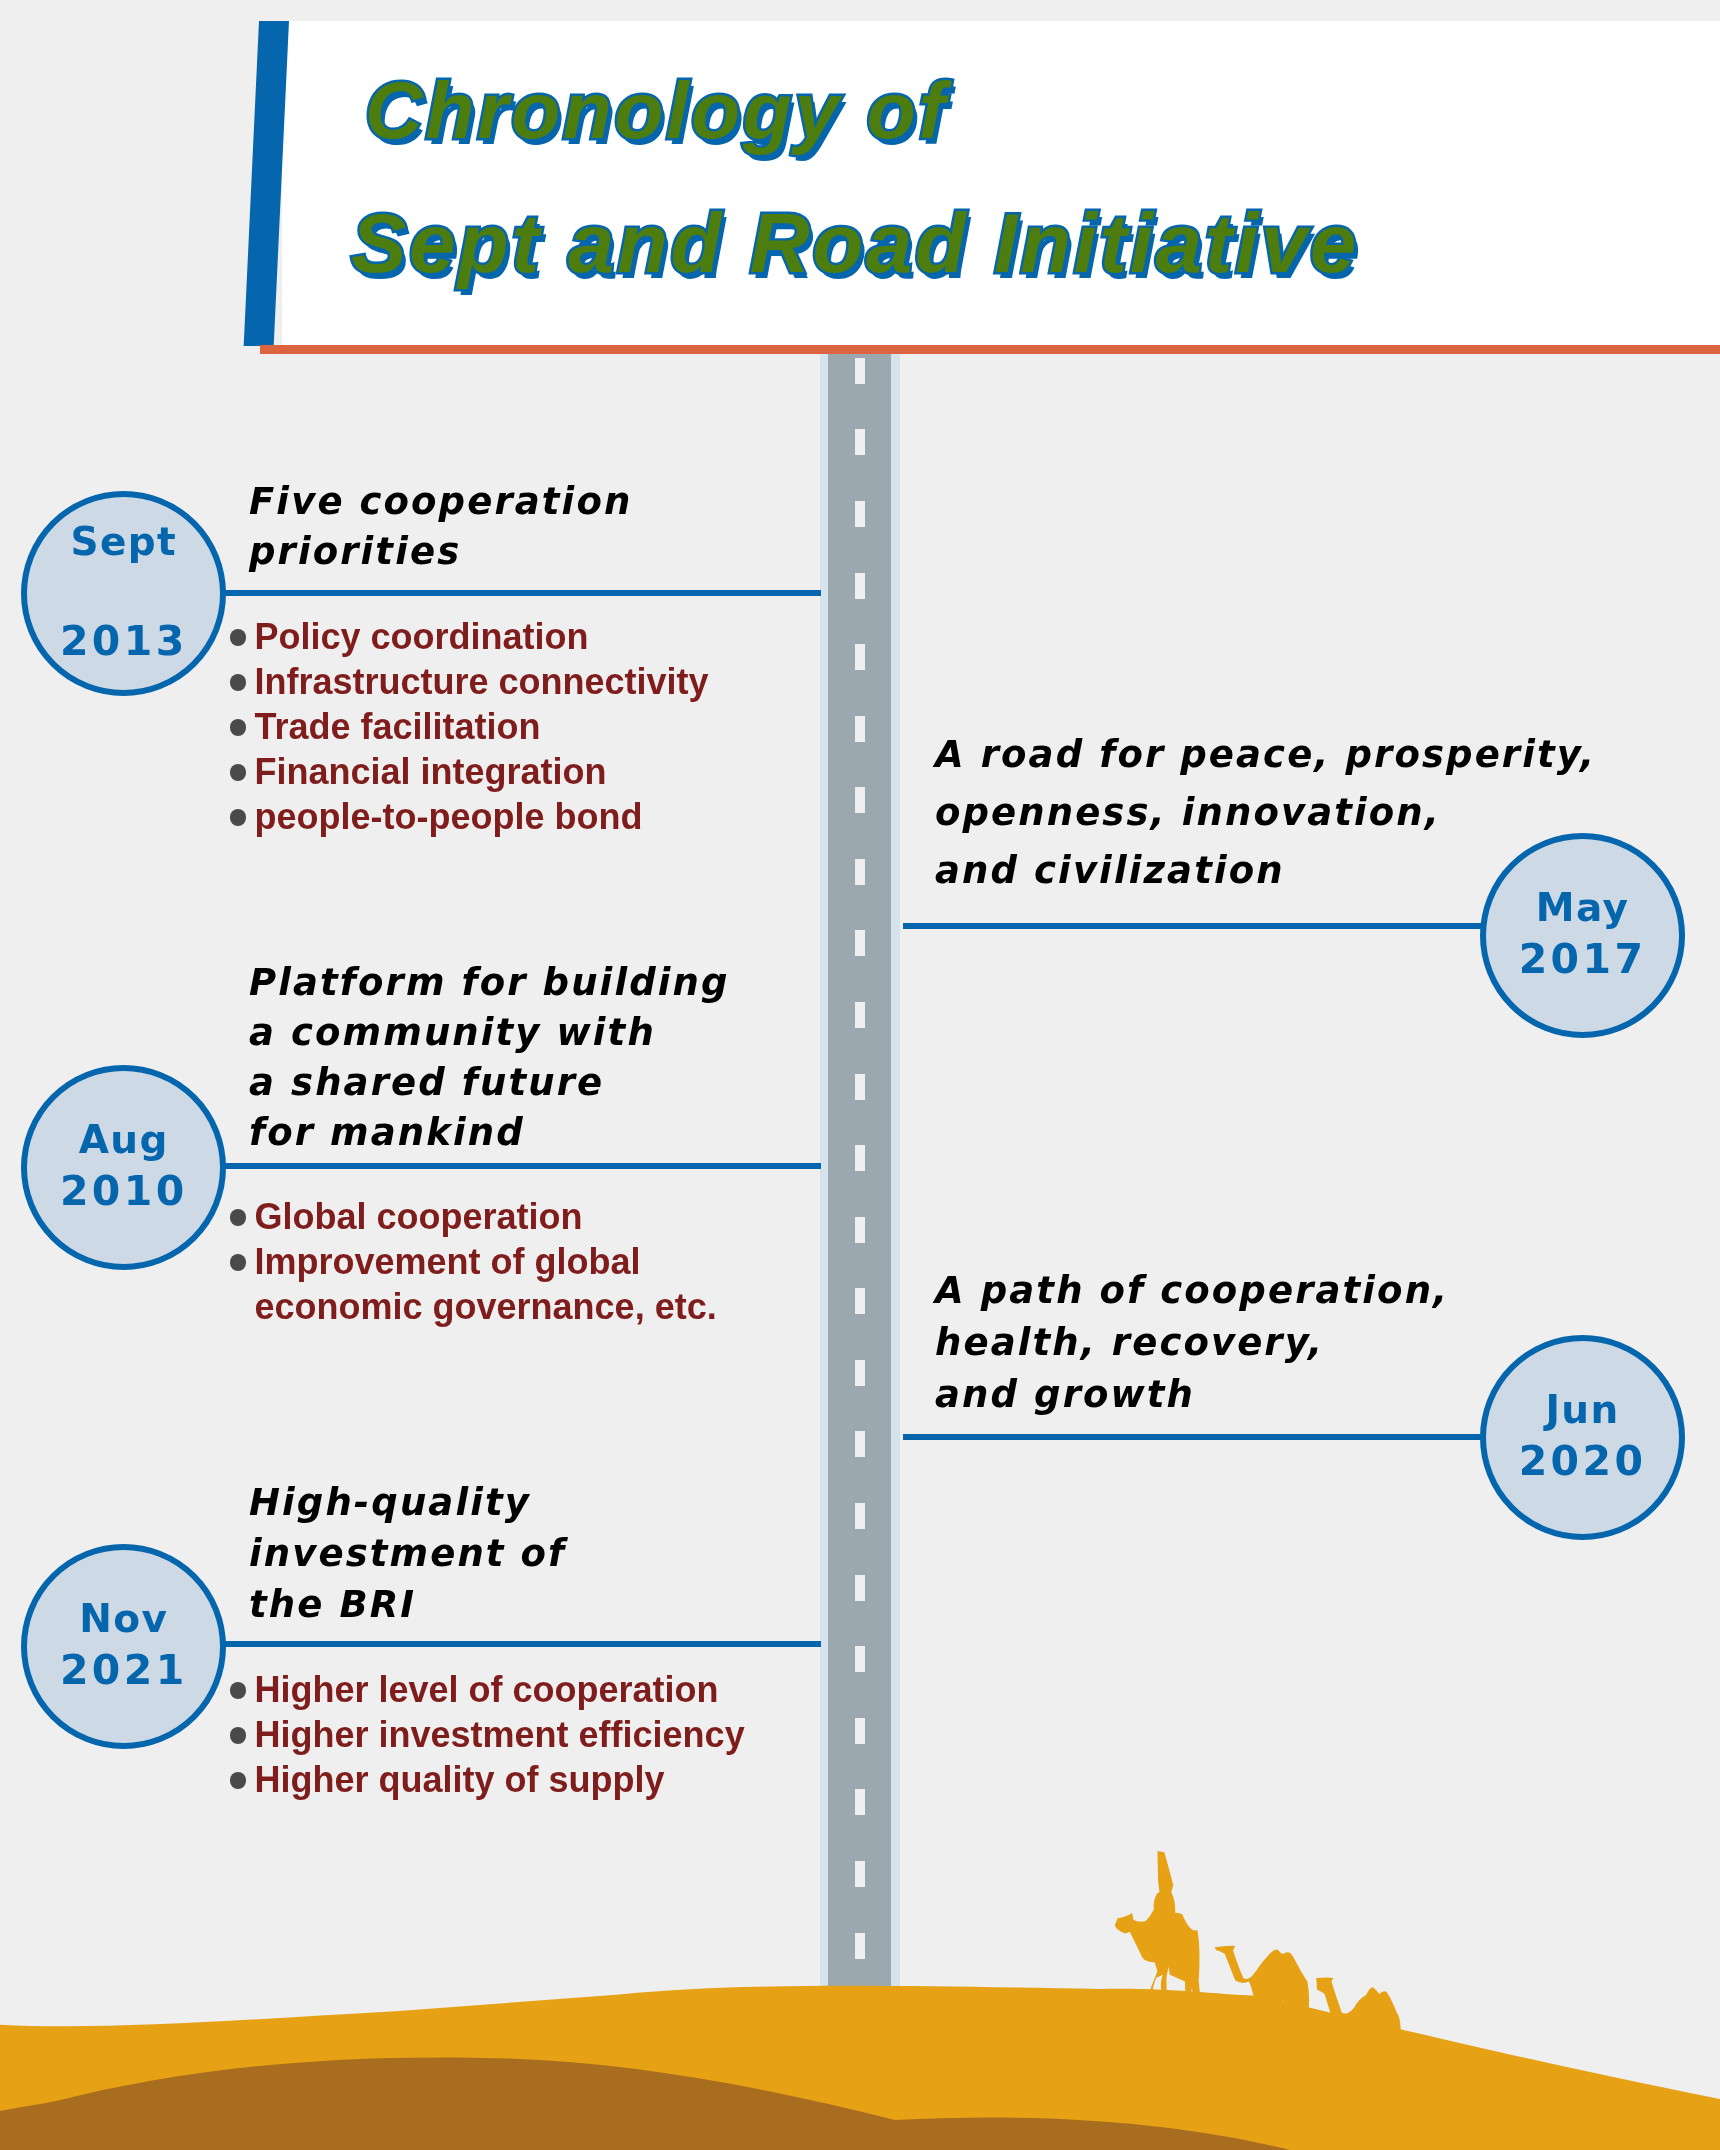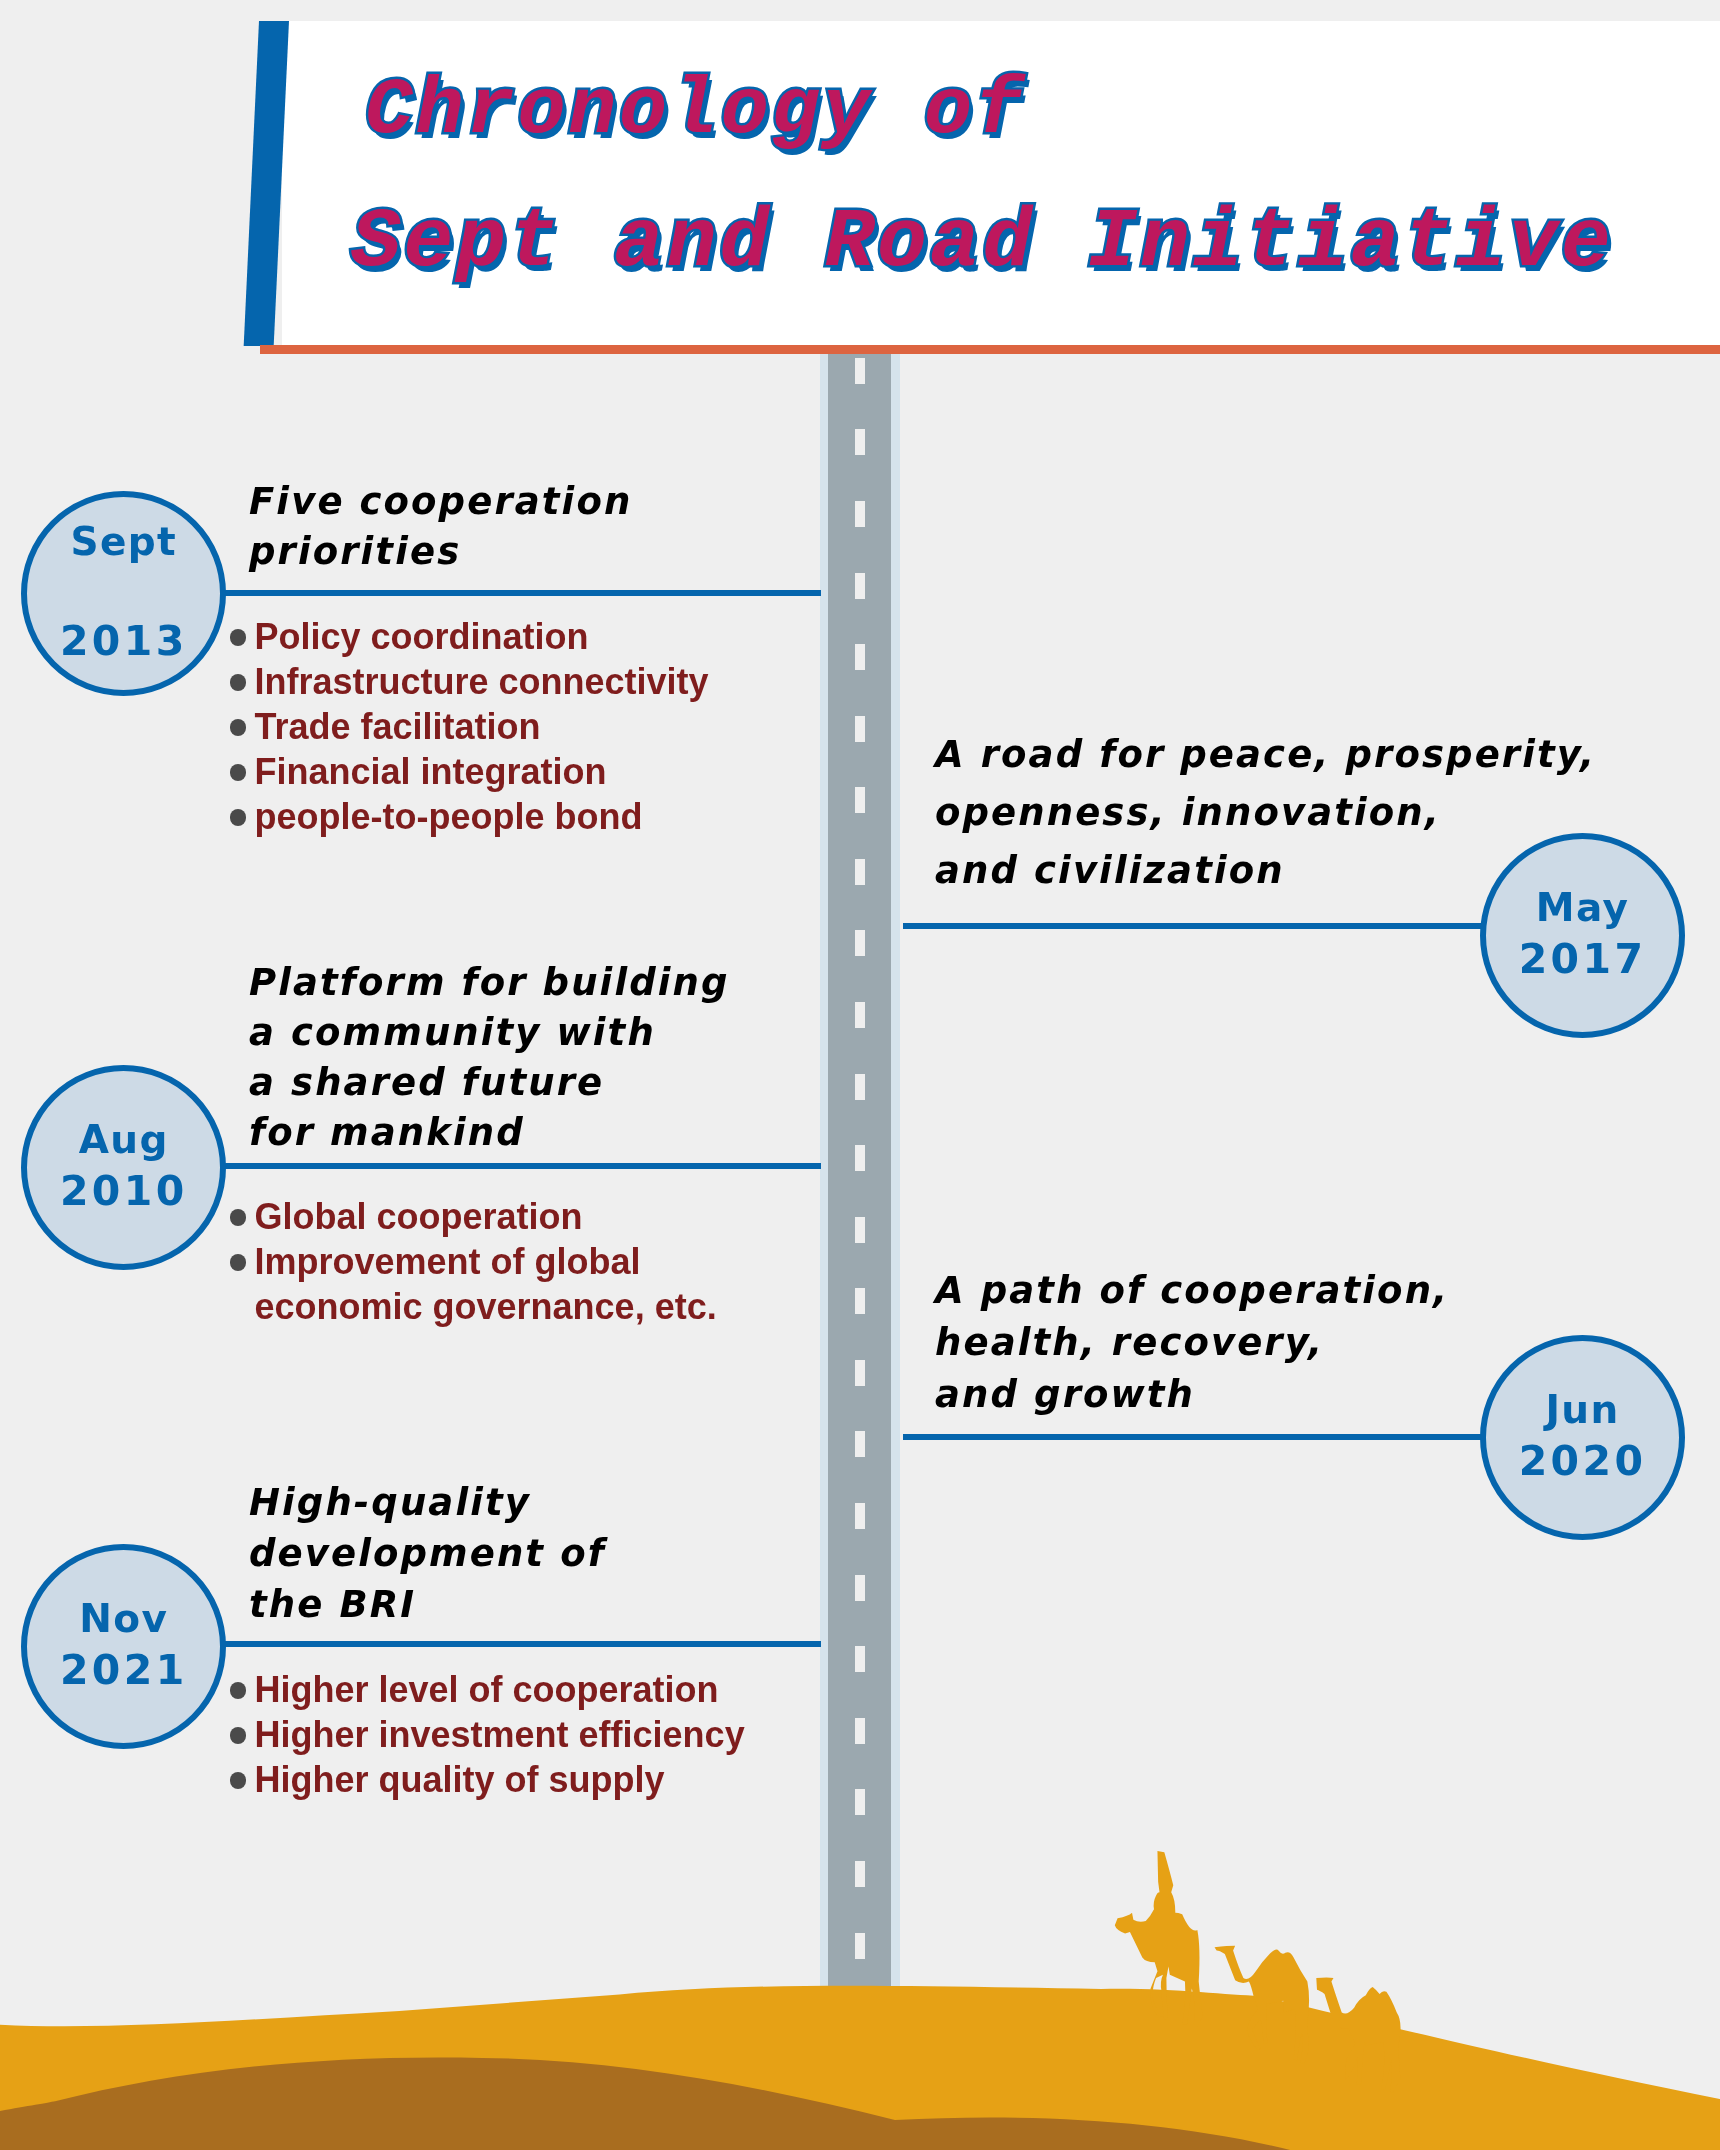--- a/index.html
+++ b/index.html
@@ -8,22 +8,22 @@
     background: #efefef;
     font-family: "DejaVu Sans", sans-serif;
   }
   .abs { position: absolute; }
 
   
   .hdr-accent { left: 259px; top: 20.6px; width: 30px; height: 325px; background: #0565ad; transform: skewX(-2.7deg); transform-origin: top left; }
   .hdr-box { left: 282px; top: 20.6px; width: 1438px; height: 325px; background: #ffffff; }
   .hdr-underline { left: 260px; top: 345px; width: 1460px; height: 9px; background: #dd6440; }
   .title-line {
-    position: absolute; left: 365px; font-family: Liberation Mono, monospace;
-    font-weight: bold; font-style: italic; color: #be185d;
+    position: absolute; left: 365px; font-family: Liberation Sans, sans-serif;
+    font-weight: bold; font-style: italic; color: #4d7c0f;
     -webkit-text-stroke: 4.8px #0565ad; paint-order: stroke fill;
     text-shadow: 4.1px 5.5px 0 #0565ad;
     letter-spacing: 2.8px; white-space: nowrap;
   }
   .title-1 { top: 65px; font-size: 80px; }
   .title-2 { top: 196px; left: 351px; font-size: 83px; }
 
   
   .road-border { left: 820px; top: 354px; width: 80px; height: 1665px; background: #d5e3ec; }
   .road { left: 828px; top: 354px; width: 63px; height: 1665px; background: #9ba8af; }
@@ -154,21 +154,21 @@
   <div>and growth</div>
 </div>
 
 <div class="hline" style="left:220px; top:1641px; width:601px;"></div>
 <div class="circle" style="left:21.3px; top:1544px;">
   <span class="mon">Nov</span>
   <span class="yr">2021</span>
 </div>
 <div class="heading" style="left:249px; top:1477px; line-height:51px;">
   <div>High-quality</div>
-  <div>development of</div>
+  <div>investment of</div>
   <div>the BRI</div>
 </div>
 <ul class="bullets" style="left:227px; top:1667px;">
   <li>Higher level of cooperation</li>
   <li>Higher investment efficiency</li>
   <li>Higher quality of supply</li>
 </ul>
 
 <svg class="abs desert" viewBox="0 2880 2500 245" preserveAspectRatio="none">
   <path d="M0 2942 C 150 2950, 350 2935, 580 2922 L 900 2898 C 1100 2880, 1300 2885, 1600 2890 C 1700 2888, 1780 2899, 1830 2900 C 2000 2940, 2200 2990, 2500 3050 L 2500 3125 L 0 3125 Z" fill="#e6a115"></path>

